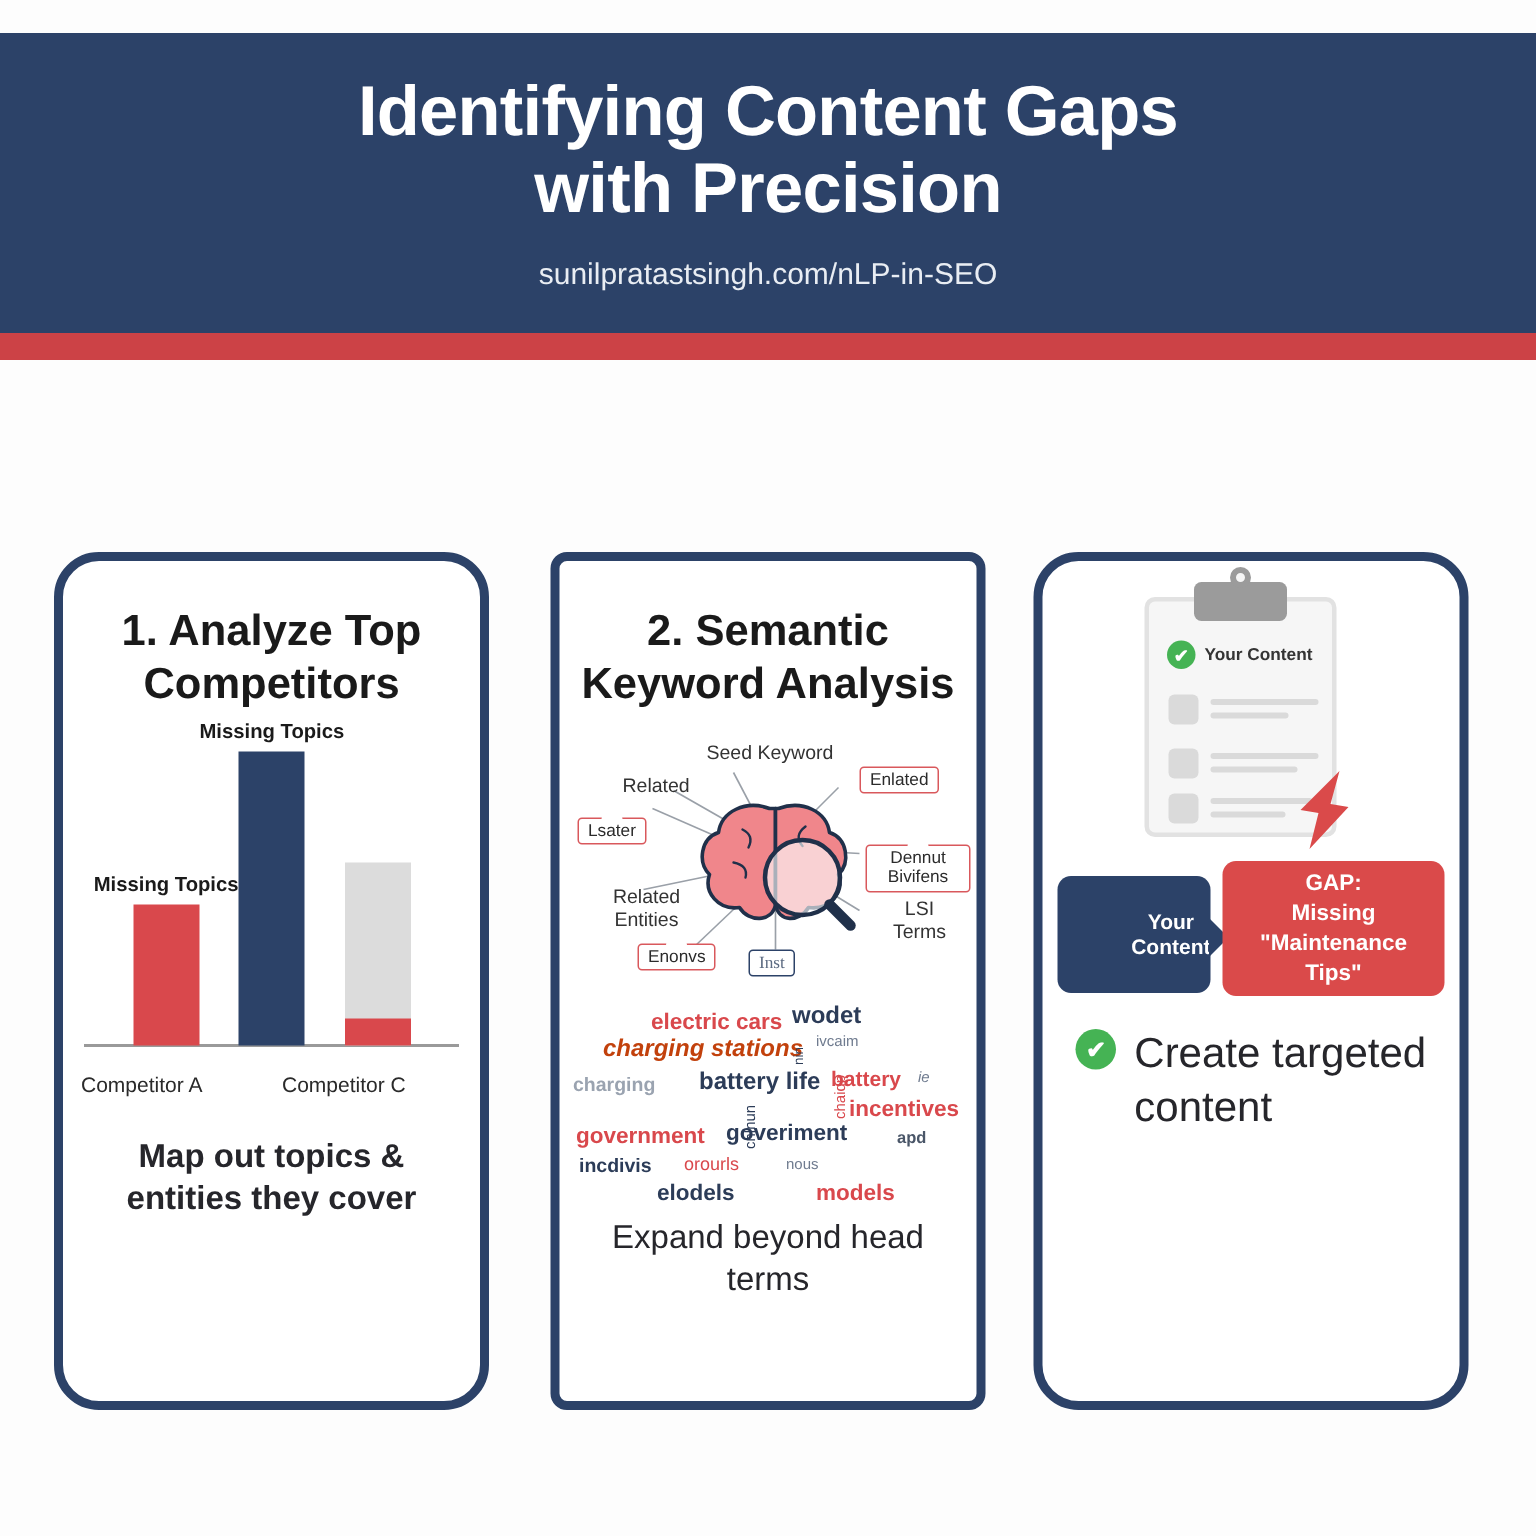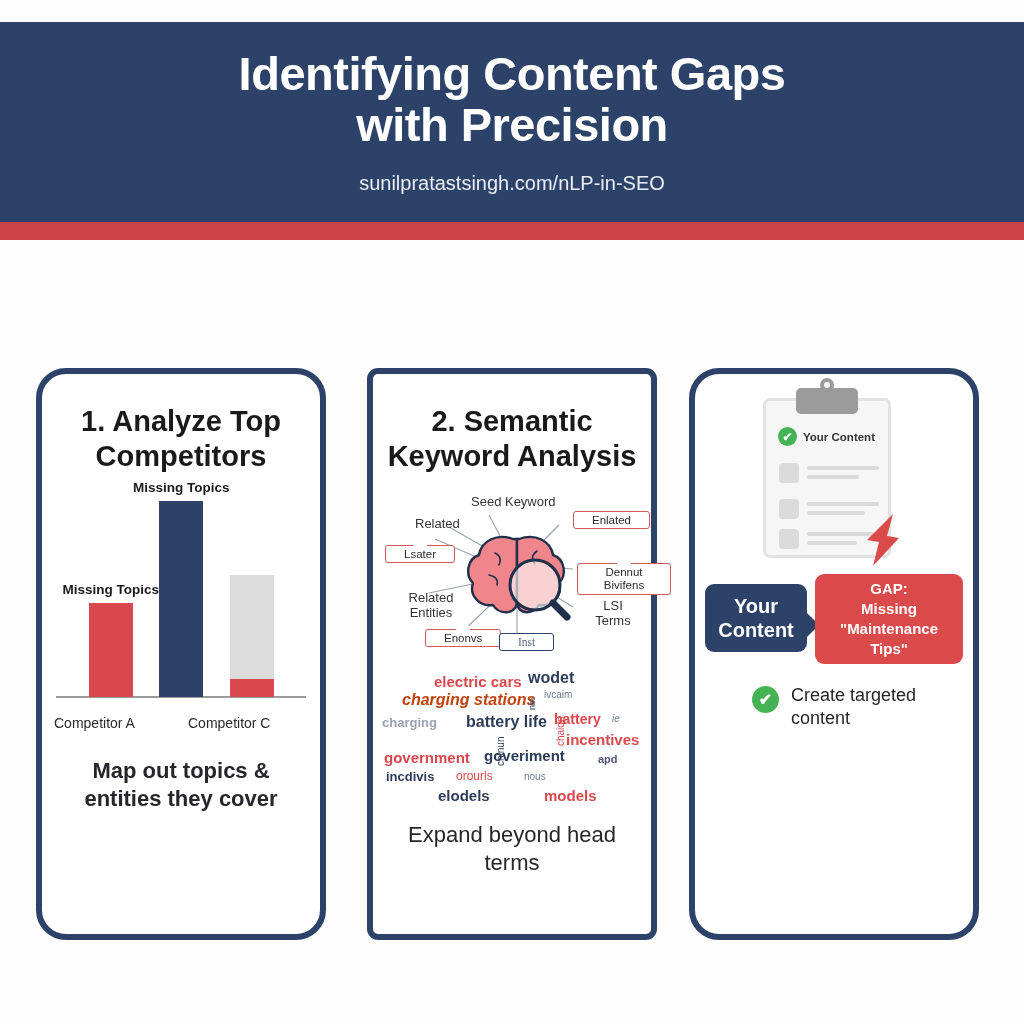--- a/index.html
+++ b/index.html
@@ -65,21 +65,21 @@
 
   
   .brain-wrap{position:relative;width:270px;height:185px;margin-top:6px;}
   .brain-svg{position:absolute;left:0;top:0;}
   .dlabel{
     position:absolute;font-size:13px;color:#333;white-space:nowrap;line-height:1.15;
     text-align:center;
   }
   .dbox{
     position:absolute;border:1.6px solid #d9585c;background:#fff;border-radius:3px;
-    font-size:11.5px;color:#2b2b2b;padding:2px 18px;white-space:nowrap;text-align:center;
+    font-size:11.5px;color:#2b2b2b;padding:2px 6px;white-space:nowrap;text-align:center;
   }
   .dbox.navy{border-color:#2c4268;color:#5c6b82;}
   .dbox .tab{
     position:absolute;left:50%;top:-7px;margin-left:-7px;
     width:14px;height:8px;border:1.6px solid inherit;border-bottom:none;
     border-radius:7px 7px 0 0;background:#fff;
   }
   
   .cloud{position:relative;width:272px;height:125px;margin-top:4px;}
   .w{position:absolute;white-space:nowrap;line-height:1;}
@@ -110,41 +110,41 @@
   .clip-lines{display:flex;flex-direction:column;gap:5px;padding-top:3px;}
   .clip-line{height:4px;background:#dadada;border-radius:2px;}
 
   .callouts{position:relative;width:262px;height:98px;margin-top:4px;}
   .callout{
     position:absolute;border-radius:9px;box-sizing:border-box;
     display:flex;align-items:center;justify-content:center;text-align:center;
     color:#ffffff;font-weight:bold;
   }
   #callout-your{
-    left:2px;top:16px;width:102px;height:68px;background:#2c4268;
-    font-size:20px;line-height:1.2;
+    left:2px;top:16px;width:102px;height:78px;background:#2c4268;
+    font-size:14px;line-height:1.2;justify-content:flex-end;
   }
   #callout-your:after{
     content:"";position:absolute;right:-12px;top:28px;
     border-top:13px solid transparent;border-bottom:13px solid transparent;
     border-left:13px solid #2c4268;
   }
   #callout-gap{
     left:112px;top:6px;width:148px;height:90px;background:#da4a4a;
     font-size:15px;line-height:1.35;padding:0 7px;
   }
   .final-line{
     display:flex;align-items:flex-start;gap:12px;margin-top:18px;padding:0 22px;
   }
   .final-chk{
     width:27px;height:27px;border-radius:50%;background:#45b354;flex:none;
     display:flex;align-items:center;justify-content:center;color:#fff;
     font-size:16px;font-weight:bold;margin-top:2px;
   }
-  .final-text{font-size:18px;color:#26262b;line-height:1.3;text-align:left;}
+  .final-text{font-size:28px;color:#26262b;line-height:1.3;text-align:left;}
 </style>
 </head>
 <body>
 
 <div id="canvas">
 
   <div class="header">
     <div class="header-title">
       <span>Identifying Content Gaps</span>
       <span class="l2">with Precision</span>
@@ -261,21 +261,21 @@
           <span class="w" style="left: 180px; top: 76px; font-size: 10px; color: rgb(217, 72, 76); transform: rotate(-90deg); transform-origin: left top;">chaiqp</span>
           <span class="w" style="left: 222px; top: 84px; font-size: 11px; color: rgb(74, 86, 104); font-weight: bold; text-align: center;">apd</span>
           <span class="w" style="left: 10px; top: 100px; font-size: 13px; color: rgb(44, 60, 88); font-weight: bold;">incdivis</span>
           <span class="w" style="left: 80px; top: 100px; font-size: 12px; color: rgb(217, 72, 76);">orourls</span>
           <span class="w" style="left: 148px; top: 102px; font-size: 10px; color: rgb(111, 123, 143);">nous</span>
           <span class="w" style="left: 120px; top: 96px; font-size: 10px; color: rgb(44, 60, 88); transform: rotate(-90deg); transform-origin: left top;">cnlnun</span>
           <span class="w" style="left: 62px; top: 118px; font-size: 15px; color: rgb(44, 60, 88); font-weight: bold;">elodels</span>
           <span class="w" style="left: 168px; top: 118px; font-size: 15px; color: rgb(217, 72, 76); font-weight: bold;">models</span>
         </div>
 
-      <div class="card-caption" style="margin-top:26px;">
+      <div class="card-caption" style="margin-top:16px;">
         <span>Expand beyond head</span><br>
         <span>terms</span>
       </div>
     </div>
 
     <div class="card" id="card-3">
 
       <div class="clip-wrap">
         <div class="clipboard">
           <div class="clip-top"></div>

